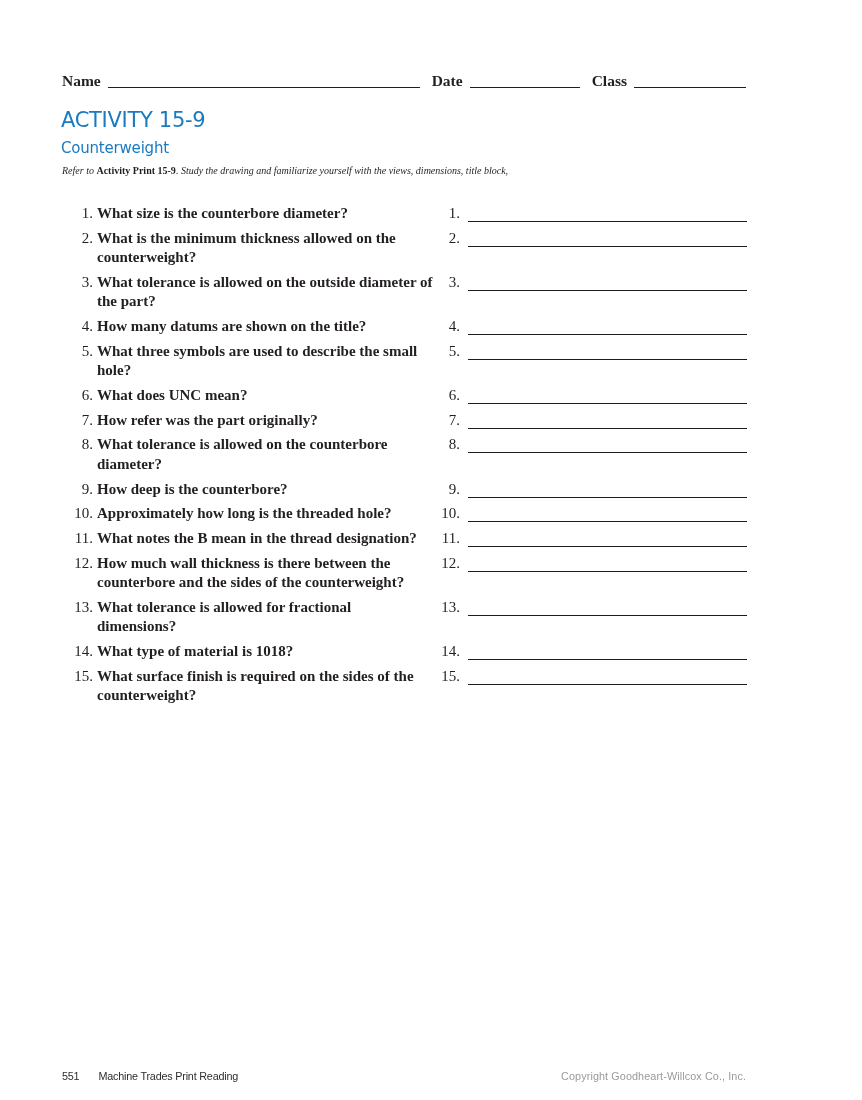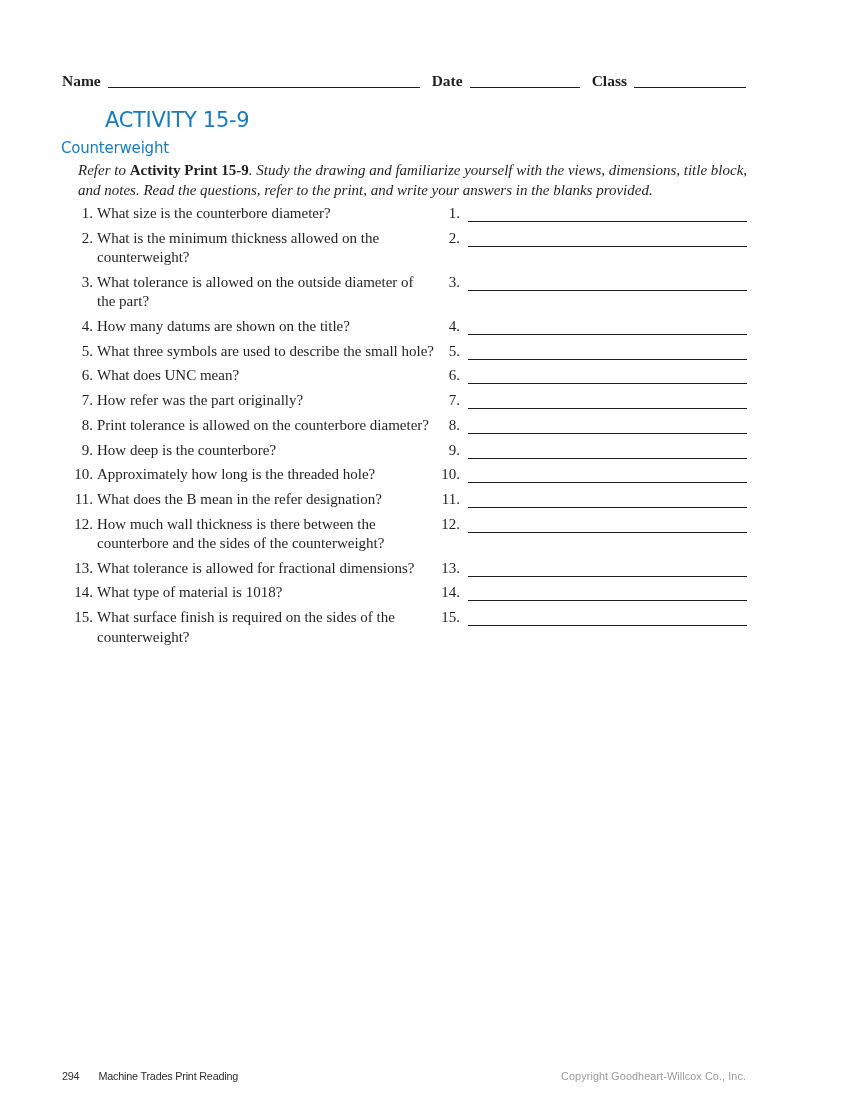--- a/index.html
+++ b/index.html
@@ -27,47 +27,46 @@
   .hdr .rule-name{flex:1 1 auto;margin-right:12px;}
   .hdr .rule-date{flex:0 0 110px;margin-right:12px;}
   .hdr .rule-class{flex:0 0 112px;}
 
   
   .title{
     position:absolute;top:108px;left:61px;
     font-family:"DejaVu Sans", sans-serif;
     font-size:21px;letter-spacing:-0.3px;
     color:var(--accent);
-    margin-left:44px;
   }
   .subtitle{
     position:absolute;top:139px;left:61px;
     font-family:"DejaVu Sans", sans-serif;
     font-size:15px;letter-spacing:-0.2px;
     color:var(--accent);
     text-align:center;
   }
 
   
   .intro{
-    position:absolute;top:161px;left:78px;width:740px;
-    font-size:15px;line-height:19.8px;white-space:nowrap;
+    position:absolute;top:161px;left:62px;width:740px;
+    font-size:10px;line-height:19.8px;white-space:nowrap;
   }
   .intro .it{font-style:italic;}
   .intro b{font-style:normal;font-weight:bold;}
 
   
   .qa{
     position:absolute;top:204px;left:62px;width:685px;
     font-size:15px;line-height:19.5px;
   }
   .row{display:flex;align-items:flex-start;margin-bottom:5.2px;}
   .q-col{flex:0 0 372px;display:flex;align-items:flex-start;}
   .q-num{flex:0 0 31px;text-align:right;margin-right:4px;}
-  .q-text{flex:1 1 auto;}
+  .q-text{flex:1 1 auto;font-weight:bold;}
   .a-col{flex:1 1 auto;display:flex;align-items:flex-start;}
   .a-num{flex:0 0 26px;text-align:right;margin-right:8px;}
   .a-line{
     flex:1 1 auto;height:17px;margin-top:1px;
     border-bottom:1.4px solid #1c1c1c;
   }
 
   
   .footer{
     position:absolute;top:1046px;left:62px;width:684px;
@@ -90,21 +89,20 @@
     <span class="rule rule-date"></span>
     <span class="lbl">Class</span>
     <span class="rule rule-class"></span>
   </div>
 
   <div class="title">ACTIVITY 15-9</div>
   <div class="subtitle">Counterweight</div>
 
   <p class="intro">
     <span class="it">Refer to </span><b>Activity Print 15-9</b><span class="it">. Study the drawing and familiarize yourself with the views, dimensions, title block,</span><br>
-    <span class="it">and notes. Read the questions, refer to the print, and write your answers in the blanks provided.</span>
   </p>
 
   <div class="qa" id="qa-list">
     <div class="row">
       <div class="q-col">
         <span class="q-num">1.</span>
         <span class="q-text">What size is the counterbore diameter?</span>
       </div>
       <div class="a-col">
         <span class="a-num">1.</span>
@@ -174,21 +172,21 @@
       </div>
       <div class="a-col">
         <span class="a-num">7.</span>
         <span class="a-line"></span>
       </div>
     </div>
 
     <div class="row">
       <div class="q-col">
         <span class="q-num">8.</span>
-        <span class="q-text">Print tolerance is allowed on the counterbore diameter?</span>
+        <span class="q-text">What tolerance is allowed on the counterbore diameter?</span>
       </div>
       <div class="a-col">
         <span class="a-num">8.</span>
         <span class="a-line"></span>
       </div>
     </div>
 
     <div class="row">
       <div class="q-col">
         <span class="q-num">9.</span>
@@ -207,21 +205,21 @@
       </div>
       <div class="a-col">
         <span class="a-num">10.</span>
         <span class="a-line"></span>
       </div>
     </div>
 
     <div class="row">
       <div class="q-col">
         <span class="q-num">11.</span>
-        <span class="q-text">What does the B mean in the refer designation?</span>
+        <span class="q-text">What notes the B mean in the thread designation?</span>
       </div>
       <div class="a-col">
         <span class="a-num">11.</span>
         <span class="a-line"></span>
       </div>
     </div>
 
     <div class="row">
       <div class="q-col">
         <span class="q-num">12.</span>
@@ -262,19 +260,19 @@
       </div>
       <div class="a-col">
         <span class="a-num">15.</span>
         <span class="a-line"></span>
       </div>
     </div>
   </div>
 
   <div class="footer">
     <span class="left">
-      <span class="pgnum">294</span>
+      <span class="pgnum">551</span>
       <span class="booktitle">Machine Trades Print Reading</span>
     </span>
     <span class="copyright">Copyright Goodheart-Willcox Co., Inc.</span>
   </div>
 
 </div>
 
 </body></html>

